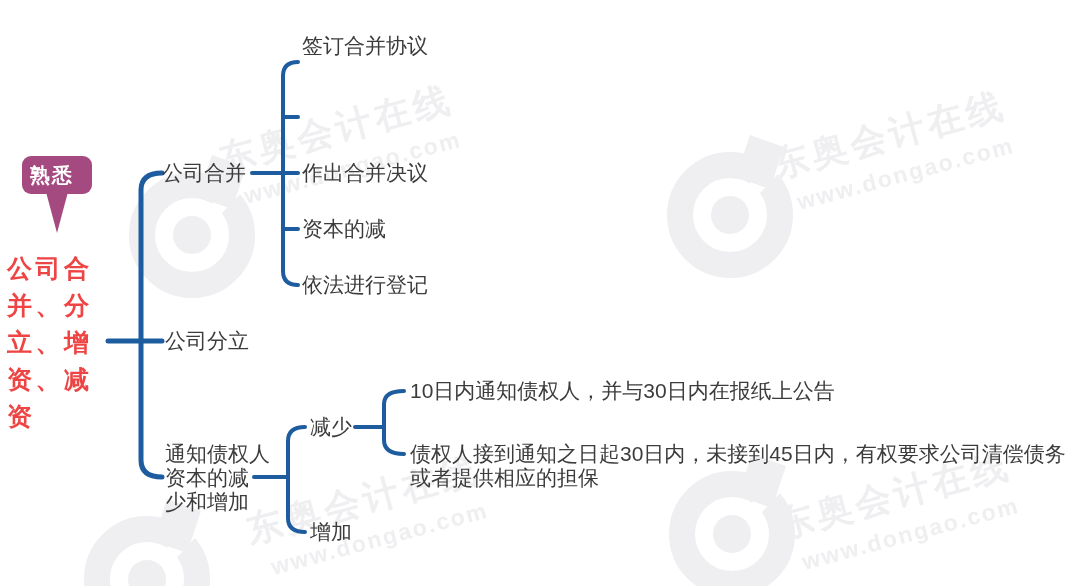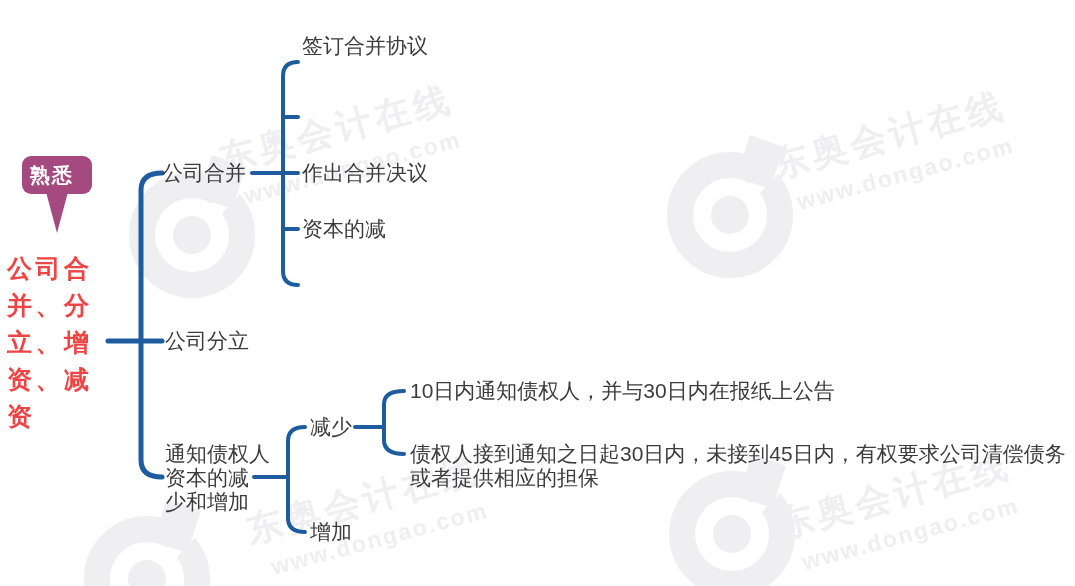--- a/index.html
+++ b/index.html
@@ -134,20 +134,21 @@
     <div class="root-line">立、增</div>
     <div class="root-line">资、减</div>
     <div class="root-line">资</div>
   </div>
 
   <div id="node-merge" class="node">公司合并</div>
 
   <div id="merge-child-0" class="node">签订合并协议</div>
   <div id="merge-child-2" class="node">作出合并决议</div>
   <div id="merge-child-3" class="node">资本的减</div>
+  <div id="merge-child-4" class="node">依法进行登记</div>
 
   <div id="node-split" class="node">公司分立</div>
 
   <div id="node-capital" class="node">
     <div>通知债权人</div>
     <div>资本的减</div>
     <div>少和增加</div>
   </div>
 
   <div id="node-decrease" class="node">减少</div>

